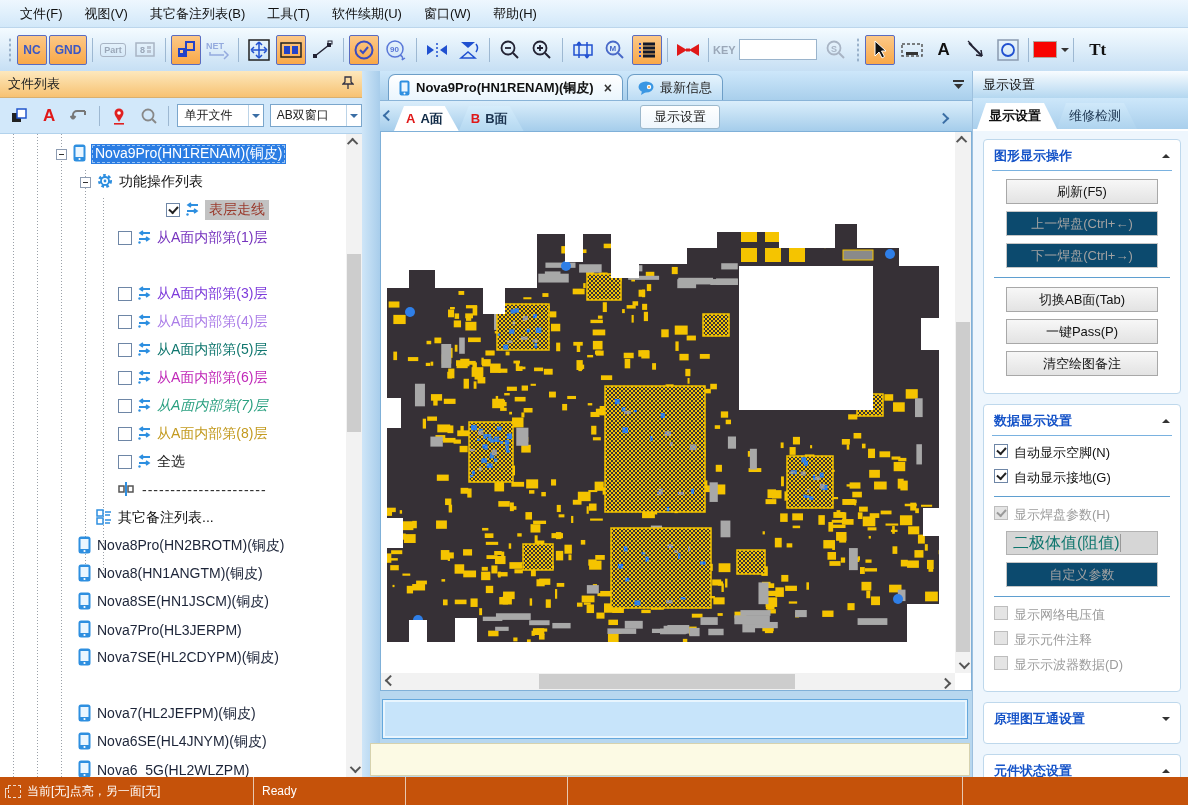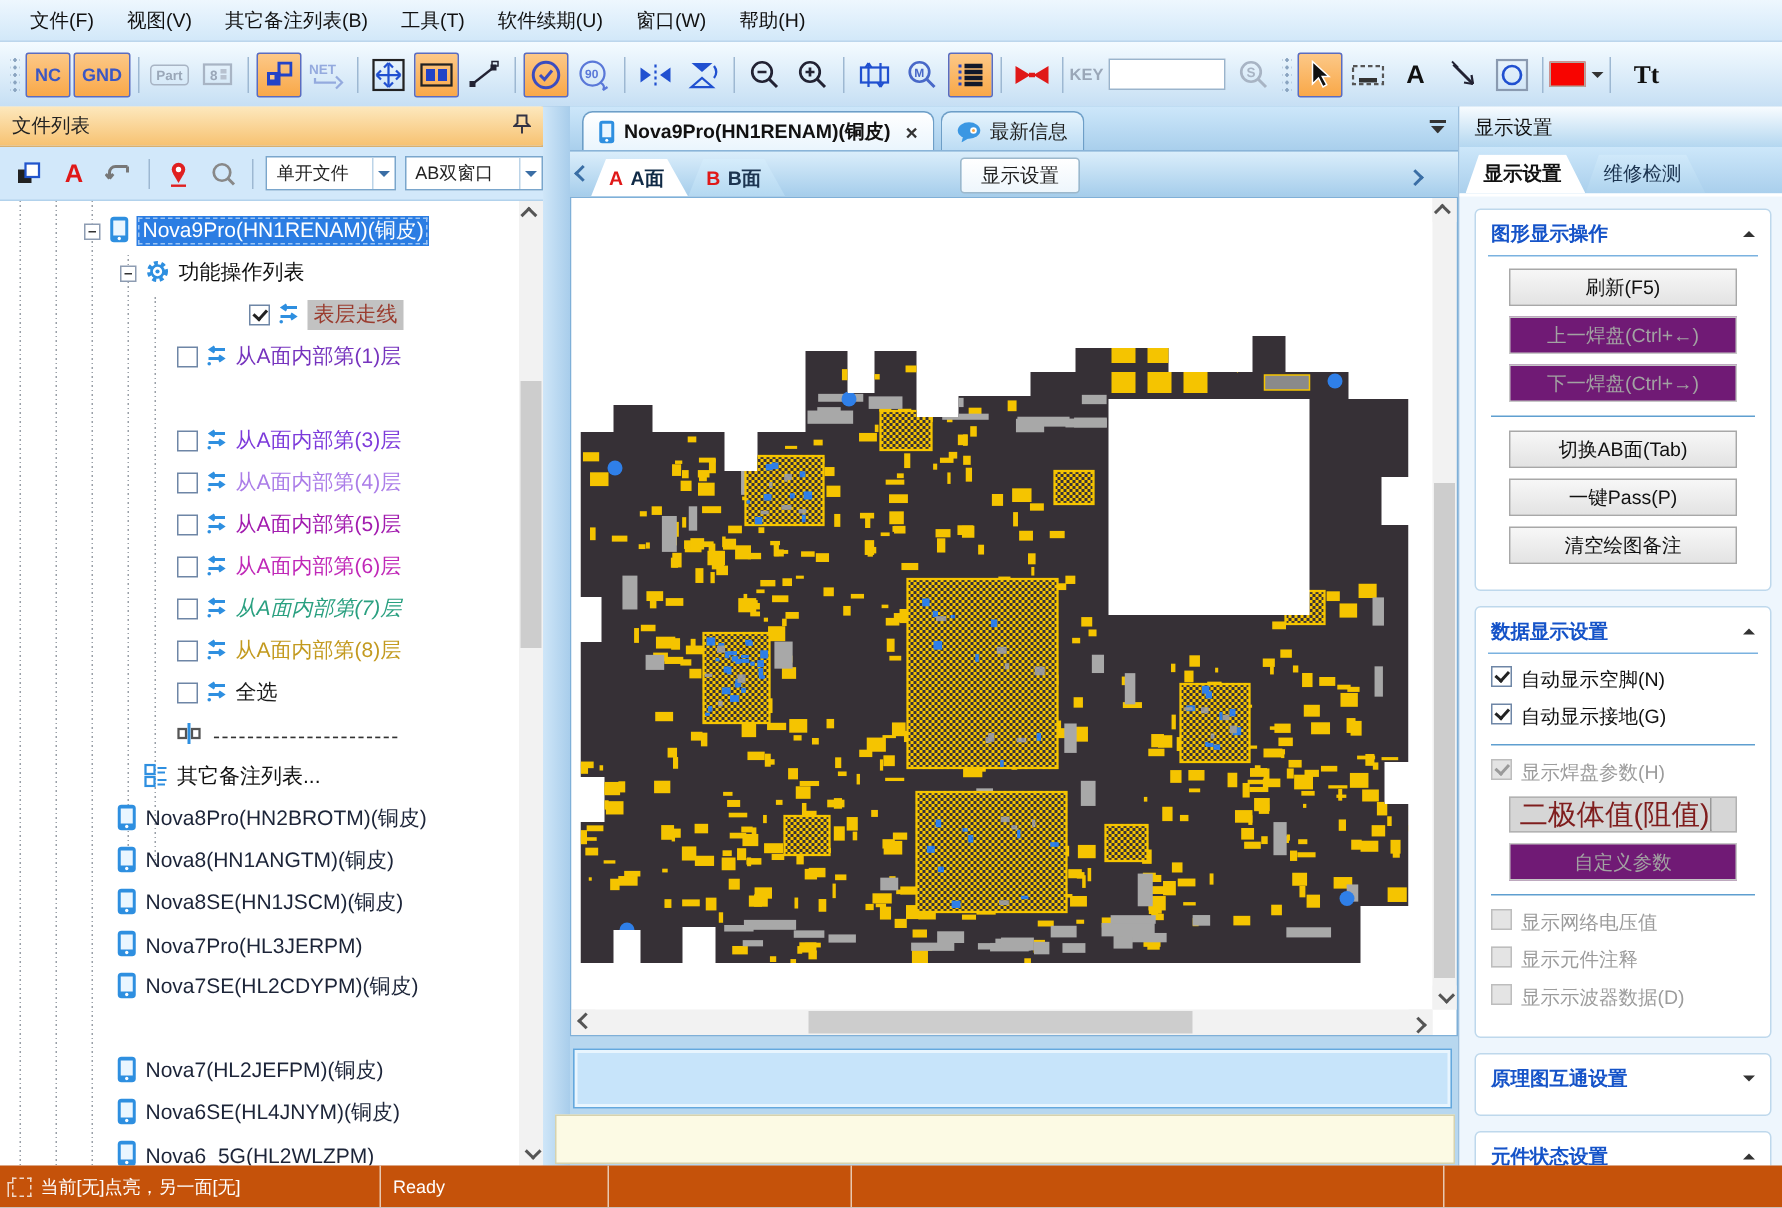--- a/index.html
+++ b/index.html
@@ -136,28 +136,28 @@
   .group-hd { display:flex; align-items:center; padding:3px 2px 5px 2px;
     border-bottom:1px solid #7ab2e0; margin-bottom:8px; }
   .group-hd .ttl { font-weight:bold; color:#1553c8; font-size:13px; }
   .group-hd .tog { margin-left:auto; width:0; height:0; border:4px solid transparent; }
   .tog.up { border-bottom-color:#333; margin-top:-4px; }
   .tog.down { border-top-color:#333; margin-bottom:-4px; }
   .rbtn { display:block; width:152px; height:25px; margin:7px auto;
     background:linear-gradient(#f7f7f7,#e3e3e3); border:1px solid #a8a8a8;
     font-size:13px; color:#111; text-align:center; line-height:23px;
     font-family:"Liberation Sans",sans-serif; }
-  .rbtn.disabled { color:#a2a2a2; background:#701a75; border-color:#c6c6c6; }
+  .rbtn.disabled { color:#a2a2a2; background:#0c4a6e; border-color:#c6c6c6; }
   .blue-hr { height:1px; background:#5f9fd0; margin:9px 2px; }
   .chk-row { display:flex; gap:6px; margin:7px 2px; font-size:13px; color:#111; }
   .chk-row.disabled { color:#9c9c9c; }
   .chk-row .cbox.dis { background:#e4e4e4; border-color:#bdbdbd; }
   .chk-row .cbox.dis.checked::after { border-color:#9a9a9a; }
   .rsel { width:152px; height:24px; margin:6px auto; background:#d6d6d6;
-    border:1px solid #b2b2b2; color:#7f1d1d; font-size:19px; display:flex;
+    border:1px solid #b2b2b2; color:#0f766e; font-size:16px; display:flex;
     align-items:center; padding:0 6px; }
   .rsel .vee { margin-left:auto; width:7px; height:7px; border-left:1px solid #999;
     border-bottom:1px solid #999; transform:rotate(-45deg); }
 
   
   #statusbar { left:0; top:777px; width:1188px; height:28px; background:#c5520a;
     color:#fff; font-size:12px; }
   .sseg { position:absolute; top:0; height:28px; border-right:1px solid #e8c8b0;
     display:flex; align-items:center; padding-left:8px; gap:6px; }
   .marquee { width:13px; height:13px; border:1px dashed #f0d8c8; position:relative; }
@@ -487,21 +487,21 @@
       </div>
       <div class="trow" style="left: 0px; top: 202px; width: 346px;">
         <span style="margin-left:118px" class="cbox"></span>
         <span style="margin-left:5px"><svg width="15" height="14">
             <path d="M13 3 H4" stroke="#2e8fe0" stroke-width="2" fill="none"></path>
             <path d="M6 1 L3 3 L6 5" fill="none" stroke="#2e8fe0" stroke-width="1.6"></path>
             <path d="M2 9 h9" stroke="#2e8fe0" stroke-width="2" fill="none"></path>
             <path d="M9 7 L12 9 L9 11" fill="none" stroke="#2e8fe0" stroke-width="1.6"></path>
             <circle cx="2.5" cy="12.5" r="1.2" fill="#2e8fe0"></circle>
           </svg></span>
-        <span style="margin-left:5px;color:#a21caf">从A面内部第(5)层</span>
+        <span style="margin-left:5px;color:#0f766e">从A面内部第(5)层</span>
       </div>
       <div class="trow" style="left: 0px; top: 230px; width: 346px;">
         <span style="margin-left:118px" class="cbox"></span>
         <span style="margin-left:5px"><svg width="15" height="14">
             <path d="M13 3 H4" stroke="#2e8fe0" stroke-width="2" fill="none"></path>
             <path d="M6 1 L3 3 L6 5" fill="none" stroke="#2e8fe0" stroke-width="1.6"></path>
             <path d="M2 9 h9" stroke="#2e8fe0" stroke-width="2" fill="none"></path>
             <path d="M9 7 L12 9 L9 11" fill="none" stroke="#2e8fe0" stroke-width="1.6"></path>
             <circle cx="2.5" cy="12.5" r="1.2" fill="#2e8fe0"></circle>
           </svg></span>

